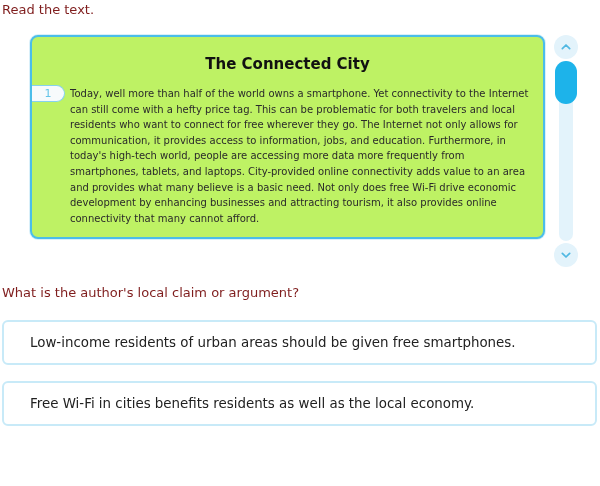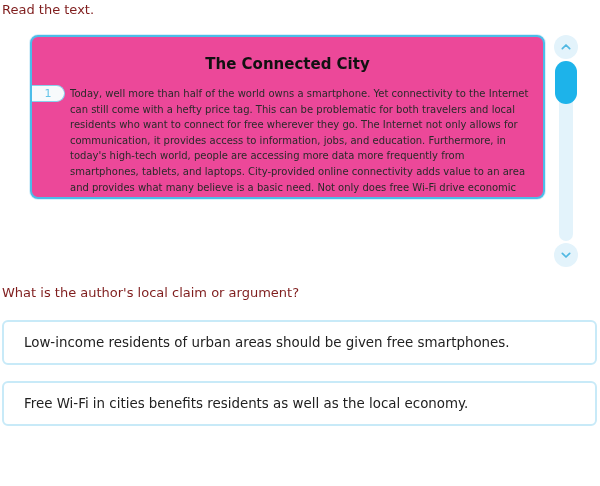--- a/index.html
+++ b/index.html
@@ -17,22 +17,22 @@
   .passage-row {
     display: flex;
     align-items: stretch;
     margin: 17px 22px 0 30px;
     height: 232px;
   }
 
   .passage-card {
     position: relative;
     flex: 1 1 auto;
-    height: 164px;
-    background: #ec4899;
+    height: 204px;
+    background: #bef264;
     border: 2px solid #4bbde9;
     border-radius: 8px;
     box-shadow: 0 0 0 1px #d9f0fa;
     overflow: hidden;
   }
   .passage-title {
     margin-top: 18px;
     text-align: center;
     font-size: 15px;
     font-weight: bold;
@@ -109,21 +109,21 @@
   }
   .option {
     width: 100%;
     height: 45px;
     margin-bottom: 16px;
     background: #ffffff;
     border: 2px solid #c8eaf8;
     border-radius: 6px;
     display: flex;
     align-items: center;
-    padding-left: 20px;
+    padding-left: 26px;
     font-family: "DejaVu Sans", "Liberation Sans", sans-serif;
     font-size: 13.4px;
     color: #212121;
     text-align: left;
     cursor: pointer;
   }
 </style>
 </head>
 <body>
 

